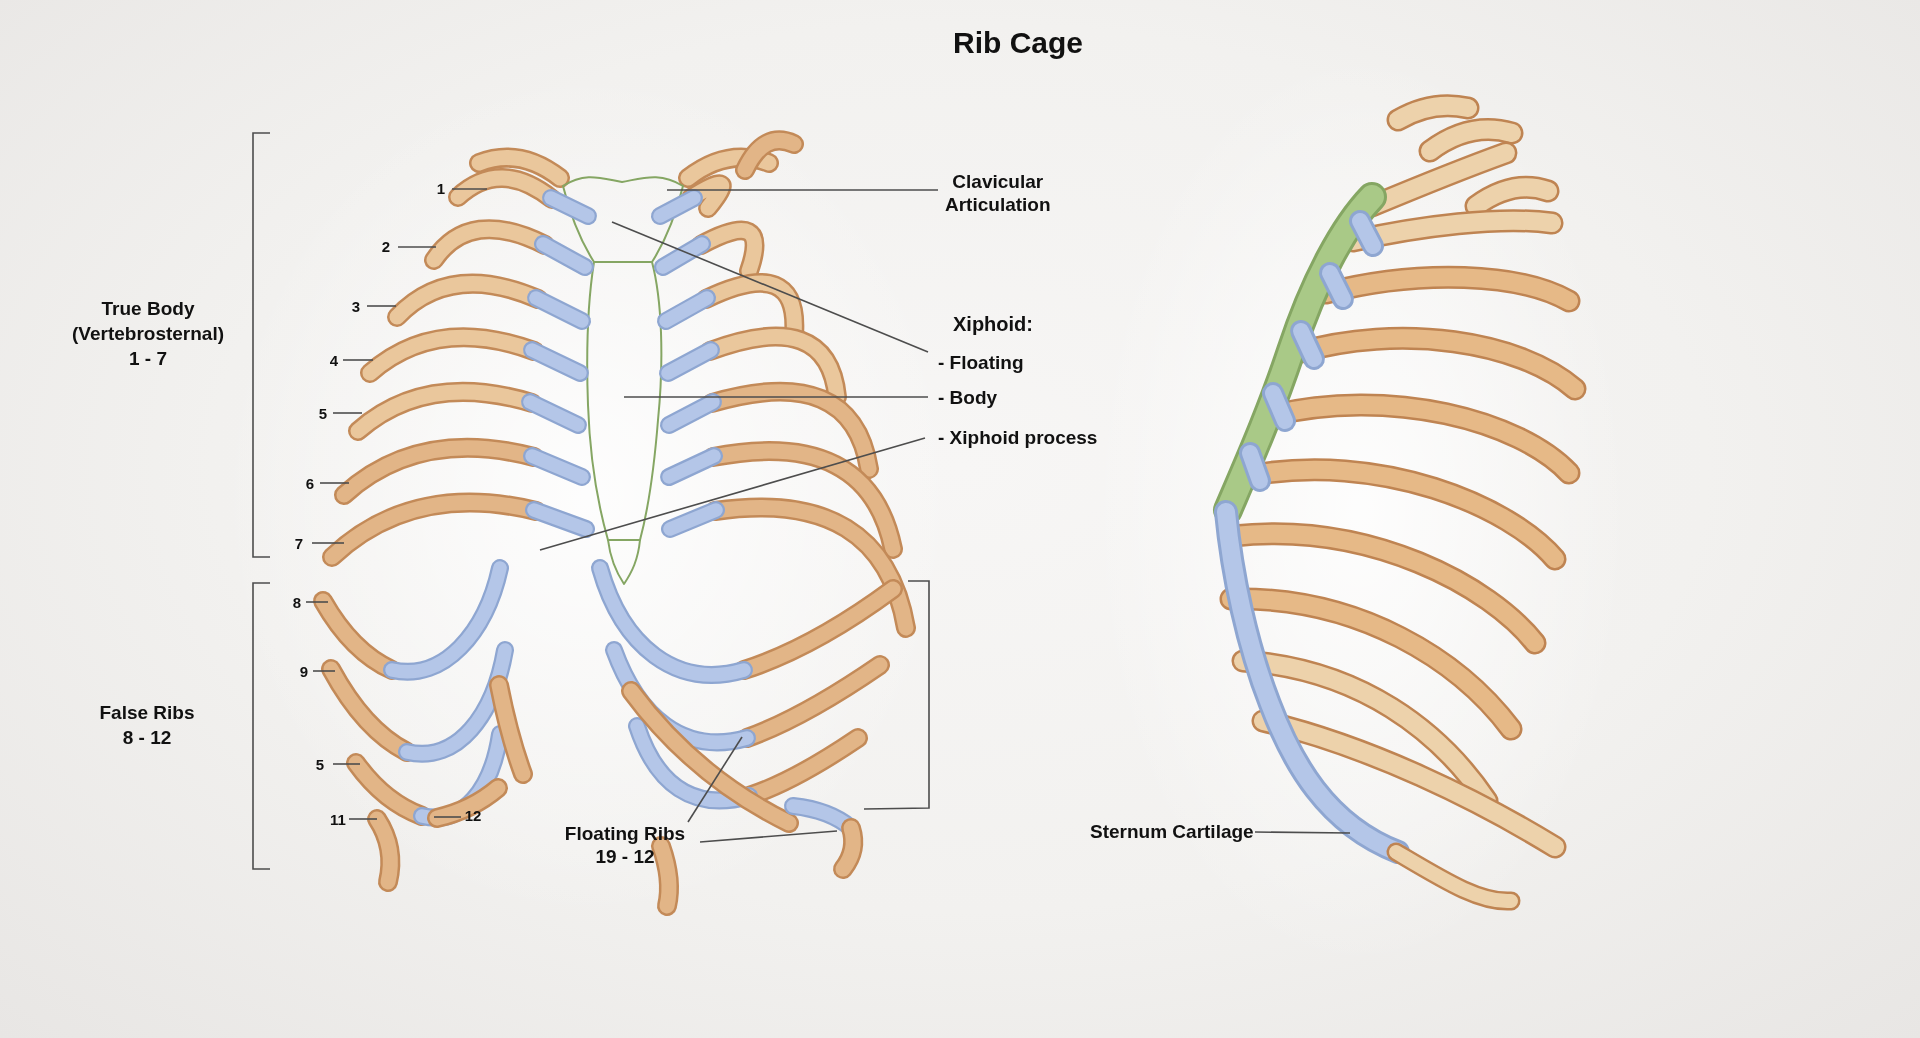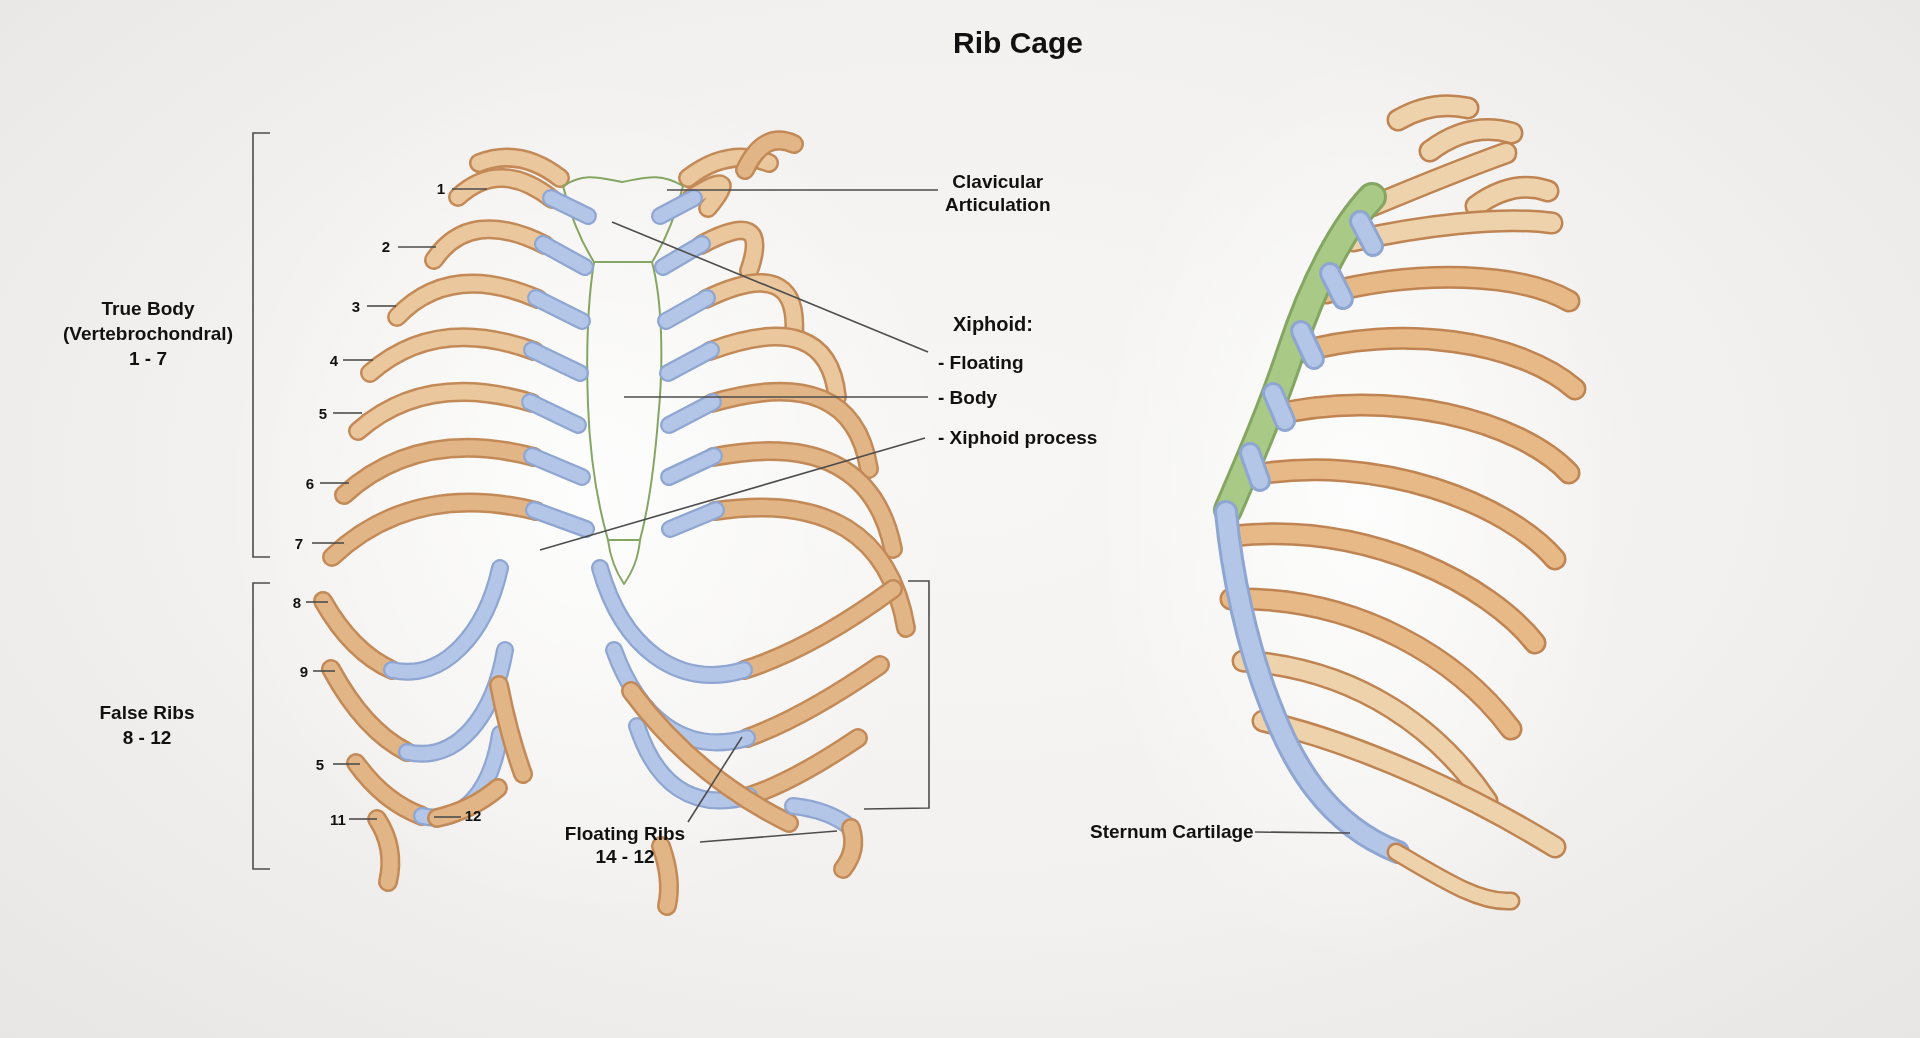--- a/index.html
+++ b/index.html
@@ -261,21 +261,21 @@
     <line class="ln" x1="313" y1="671" x2="335" y2="671"></line>
     <line class="ln" x1="333" y1="764" x2="360" y2="764"></line>
     <line class="ln" x1="349" y1="819" x2="377" y2="819"></line>
     <line class="ln" x1="434" y1="817" x2="461" y2="817"></line>
   </svg>
 
   <div class="lbl big center" style="left:1018px;top:26px">Rib Cage</div>
 
   <div class="lbl grp center" style="left:148px;top:296px">
     <div>True Body</div>
-    <div>(Vertebrochondral)</div>
+    <div>(Vertebrosternal)</div>
     <div>1 - 7</div>
   </div>
 
   <div class="lbl grp center" style="left:147px;top:700px">
     <div>False Ribs</div>
     <div>8 - 12</div>
   </div>
 
   <span class="ribnum" style="left:441px;top:188px">1</span>
   <span class="ribnum" style="left:386px;top:246px">2</span>
@@ -296,18 +296,18 @@
   </div>
 
   <div class="lbl ann" style="left:953px;top:313px;font-size:20px">Xiphoid:</div>
   <div class="lbl ann" style="left:938px;top:351px">- Floating</div>
   <div class="lbl ann" style="left:938px;top:386px">- Body</div>
   <div class="lbl ann" style="left:938px;top:426px">- Xiphoid process</div>
 
 
   <div class="lbl ann center" style="left:625px;top:822px">
     <div>Floating Ribs</div>
-    <div>14 - 12</div>
+    <div>19 - 12</div>
   </div>
 
   <div class="lbl ann" style="left:1090px;top:820px">Sternum Cartilage</div>
 
 </div>
 
 </body></html>

